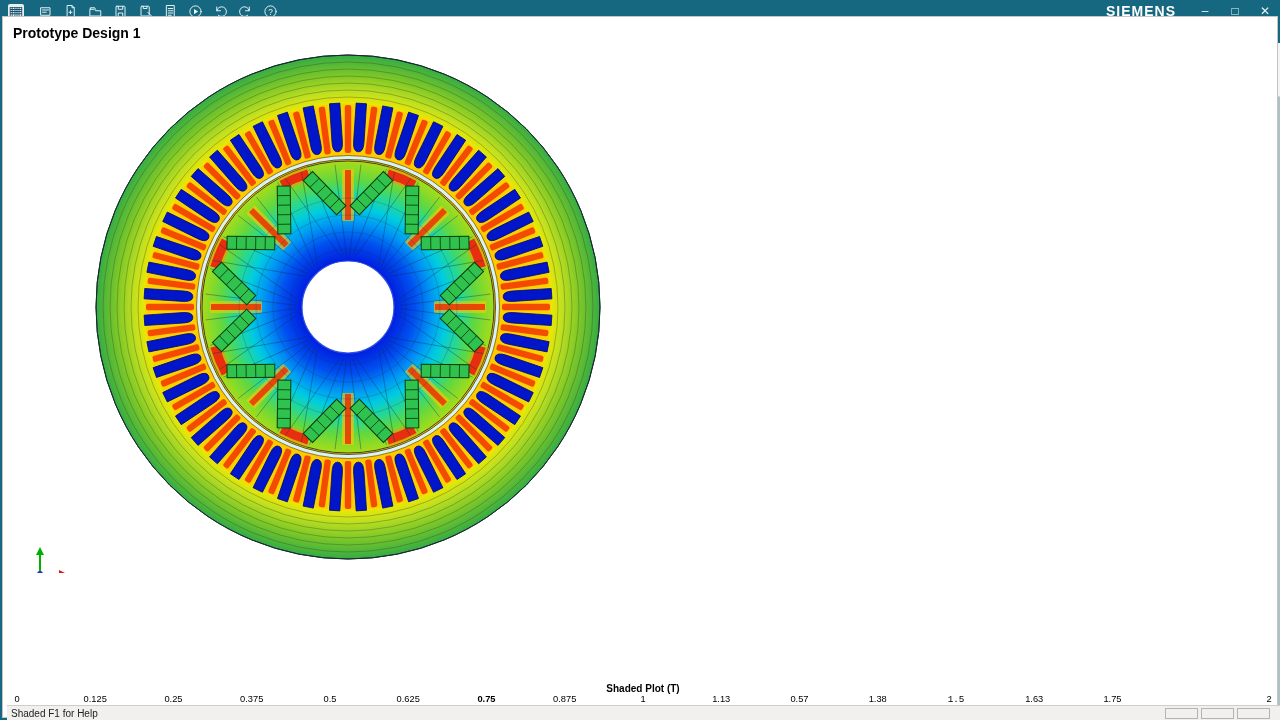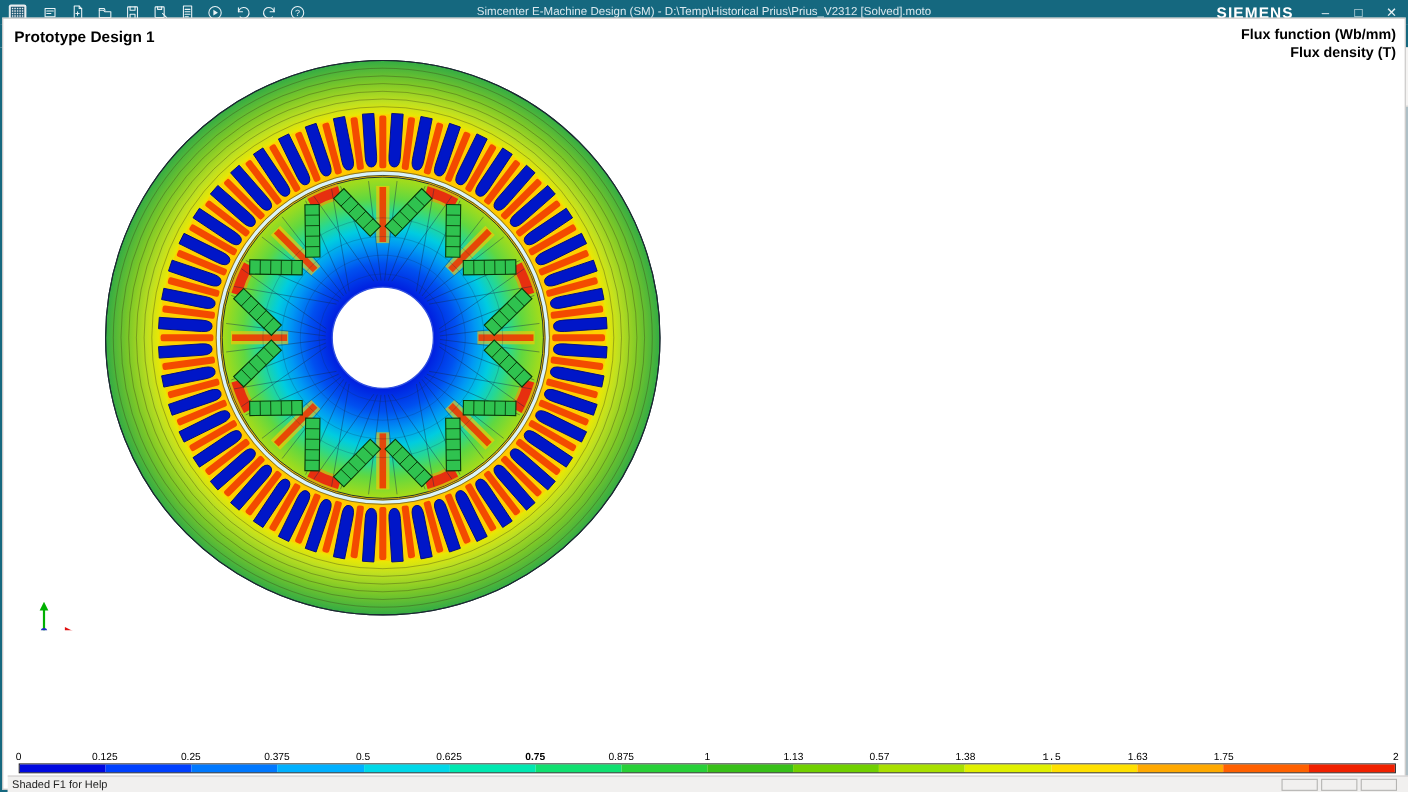--- a/index.html
+++ b/index.html
@@ -169,21 +169,20 @@
           <path d="M15 9a6.5 6.5 0 1 0-2 6"></path>
         </svg>
       </div>
       <div class="qbtn">
         <svg class="icn" viewBox="0 0 20 20" width="15" height="15">
           <circle cx="10" cy="10" r="7.5"></circle>
           <text x="10" y="14" text-anchor="middle" font-size="11" fill="currentColor" stroke="none">?</text>
         </svg>
       </div>
     </div>
-  <div id="win-title">Simcenter E-Machine Design (SM) - D:\Temp\Historical Prius\Prius_V2312 [Solved].moto</div>
   <div id="brand">SIEMENS</div>
   <div class="winbtn">–</div>
   <div class="winbtn">□</div>
   <div class="winbtn">✕</div>
 </div>
 
 <div id="menubar">
     <div class="mtab">File</div>
     <div class="mtab">Designs</div>
     <div class="mtab">Materials</div>
@@ -723,24 +722,20 @@
       <div class="vtab">Model</div>
       <div class="vtab active">Field (Instantaneous fields)</div>
       <div class="vtab">Chart</div>
       <div class="vtab">Table (Design Information)</div>
       <div class="vtab">Animation</div>
       <div class="vtab">Summary</div>
       <div class="vtab">Report</div>
     </div>
   <div id="canvas">
     <div id="design-title">Prototype Design 1</div>
-    <div id="legend">
-      <div>Flux function (Wb/mm)</div>
-      <div>Flux density (T)</div>
-    </div>
     <svg id="motor" width="730" height="556">
         <defs>
           <radialGradient id="yokeG" gradientUnits="userSpaceOnUse" cx="345" cy="290" r="252">
             <stop offset="0" stop-color="#ffd800"></stop>
             <stop offset="0.58" stop-color="#ffc400"></stop>
             <stop offset="0.72" stop-color="#ffd800"></stop>
             <stop offset="0.8" stop-color="#f0e800"></stop>
             <stop offset="0.85" stop-color="#c0e020"></stop>
             <stop offset="0.92" stop-color="#7cc828"></stop>
             <stop offset="1" stop-color="#34ac44"></stop>
@@ -1319,20 +1314,21 @@
         <circle cx="345" cy="290" r="252" fill="none" stroke="#1a2a30" stroke-width="1"></circle>
         <g>
           <line x1="37" y1="557" x2="37" y2="536" stroke="#00b000" stroke-width="2"></line>
           <path d="M37 530l-4 8h8z" fill="#00b000"></path>
           <line x1="37" y1="557" x2="58" y2="557" stroke="#e01010" stroke-width="2"></line>
           <path d="M64 557l-8-4v8z" fill="#e01010"></path>
           <circle cx="37" cy="557" r="3" fill="#2030c0"></circle>
         </g>
       </svg>
     <div id="cbar">
+      <div id="cbar-title">Shaded Plot (T)</div>
       <div id="cbar-ticks">
           <span style="left: 0%;">0</span>
           <span style="left: 6.25%;">0.125</span>
           <span style="left: 12.5%;">0.25</span>
           <span style="left: 18.75%;">0.375</span>
           <span style="left: 25%;">0.5</span>
           <span style="left: 31.25%;">0.625</span>
           <span style="left: 37.5%; font-weight: bold;">0.75</span>
           <span style="left: 43.75%;">0.875</span>
           <span style="left: 50%;">1</span>

